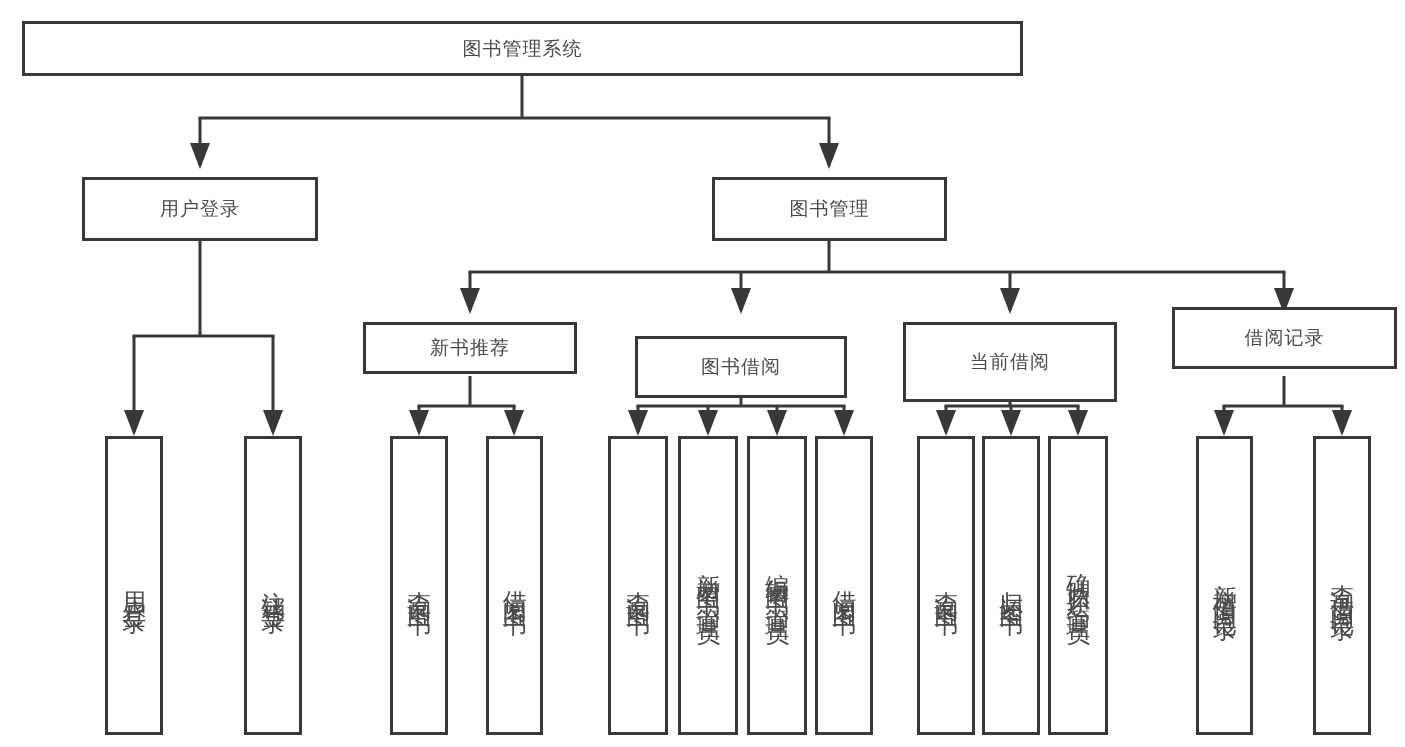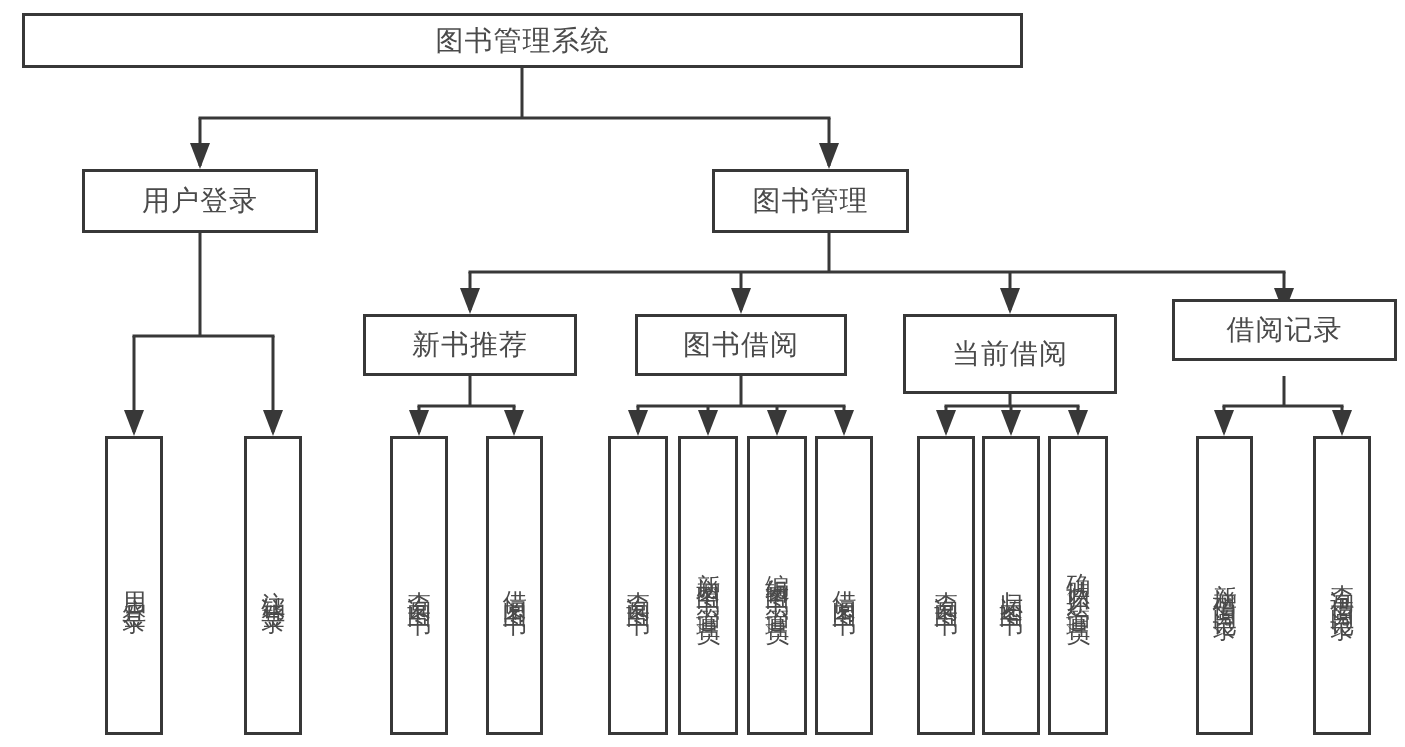--- a/index.html
+++ b/index.html
@@ -15,21 +15,21 @@
     position:absolute;
     box-sizing:border-box;
     border:3px solid #383838;
     background:#ffffff;
     display:flex;
     align-items:center;
     justify-content:center;
     color:#4a4a4a;
     z-index:2;
   }
-  .h{font-size:28px;letter-spacing:1px;}
+  .h{font-size:19px;letter-spacing:1px;margin-top:8px;}
   .v{
     writing-mode:vertical-rl;
     text-orientation:mixed;
     font-size:24px;
     letter-spacing:7px;
     line-height:1.1;
   }
   .watermark{
     position:absolute;
     right:6px;
@@ -91,24 +91,24 @@
       <polygon points="1001,410 1021,410 1011,436"></polygon>
       <polygon points="1068,410 1088,410 1078,436"></polygon>
       <polygon points="1214,410 1234,410 1224,436"></polygon>
       <polygon points="1332,410 1352,410 1342,436"></polygon>
     </g>
   </svg>
 
   <div class="node h" style="left:22px;top:13px;width:1001px;height:55px">图书管理系统</div>
 
   <div class="node h" style="left:82px;top:169px;width:236px;height:64px">用户登录</div>
-  <div class="node h" style="left:712px;top:169px;width:197px;height:64px">图书管理</div>
+  <div class="node h" style="left:712px;top:169px;width:235px;height:64px">图书管理</div>
 
-  <div class="node h" style="left:363px;top:314px;width:214px;height:62px">新书推荐</div>
-  <div class="node h" style="left:635px;top:314px;width:212px;height:62px">图书借阅</div>
+  <div class="node h" style="left:363px;top:314px;width:214px;height:52px">新书推荐</div>
+  <div class="node h" style="left:635px;top:328px;width:212px;height:62px">图书借阅</div>
   <div class="node h" style="left:903px;top:314px;width:214px;height:80px">当前借阅</div>
   <div class="node h" style="left:1172px;top:299px;width:225px;height:62px">借阅记录</div>
 
   <div class="node v" style="left:105px;top:436px;width:58px;height:299px">用户登录</div>
   <div class="node v" style="left:244px;top:436px;width:58px;height:299px">注销登录</div>
 
   <div class="node v" style="left:390px;top:436px;width:58px;height:299px">查询图书</div>
   <div class="node v" style="left:486px;top:436px;width:57px;height:299px">借阅图书</div>
 
   <div class="node v" style="left:608px;top:436px;width:60px;height:299px">查询图书</div>

